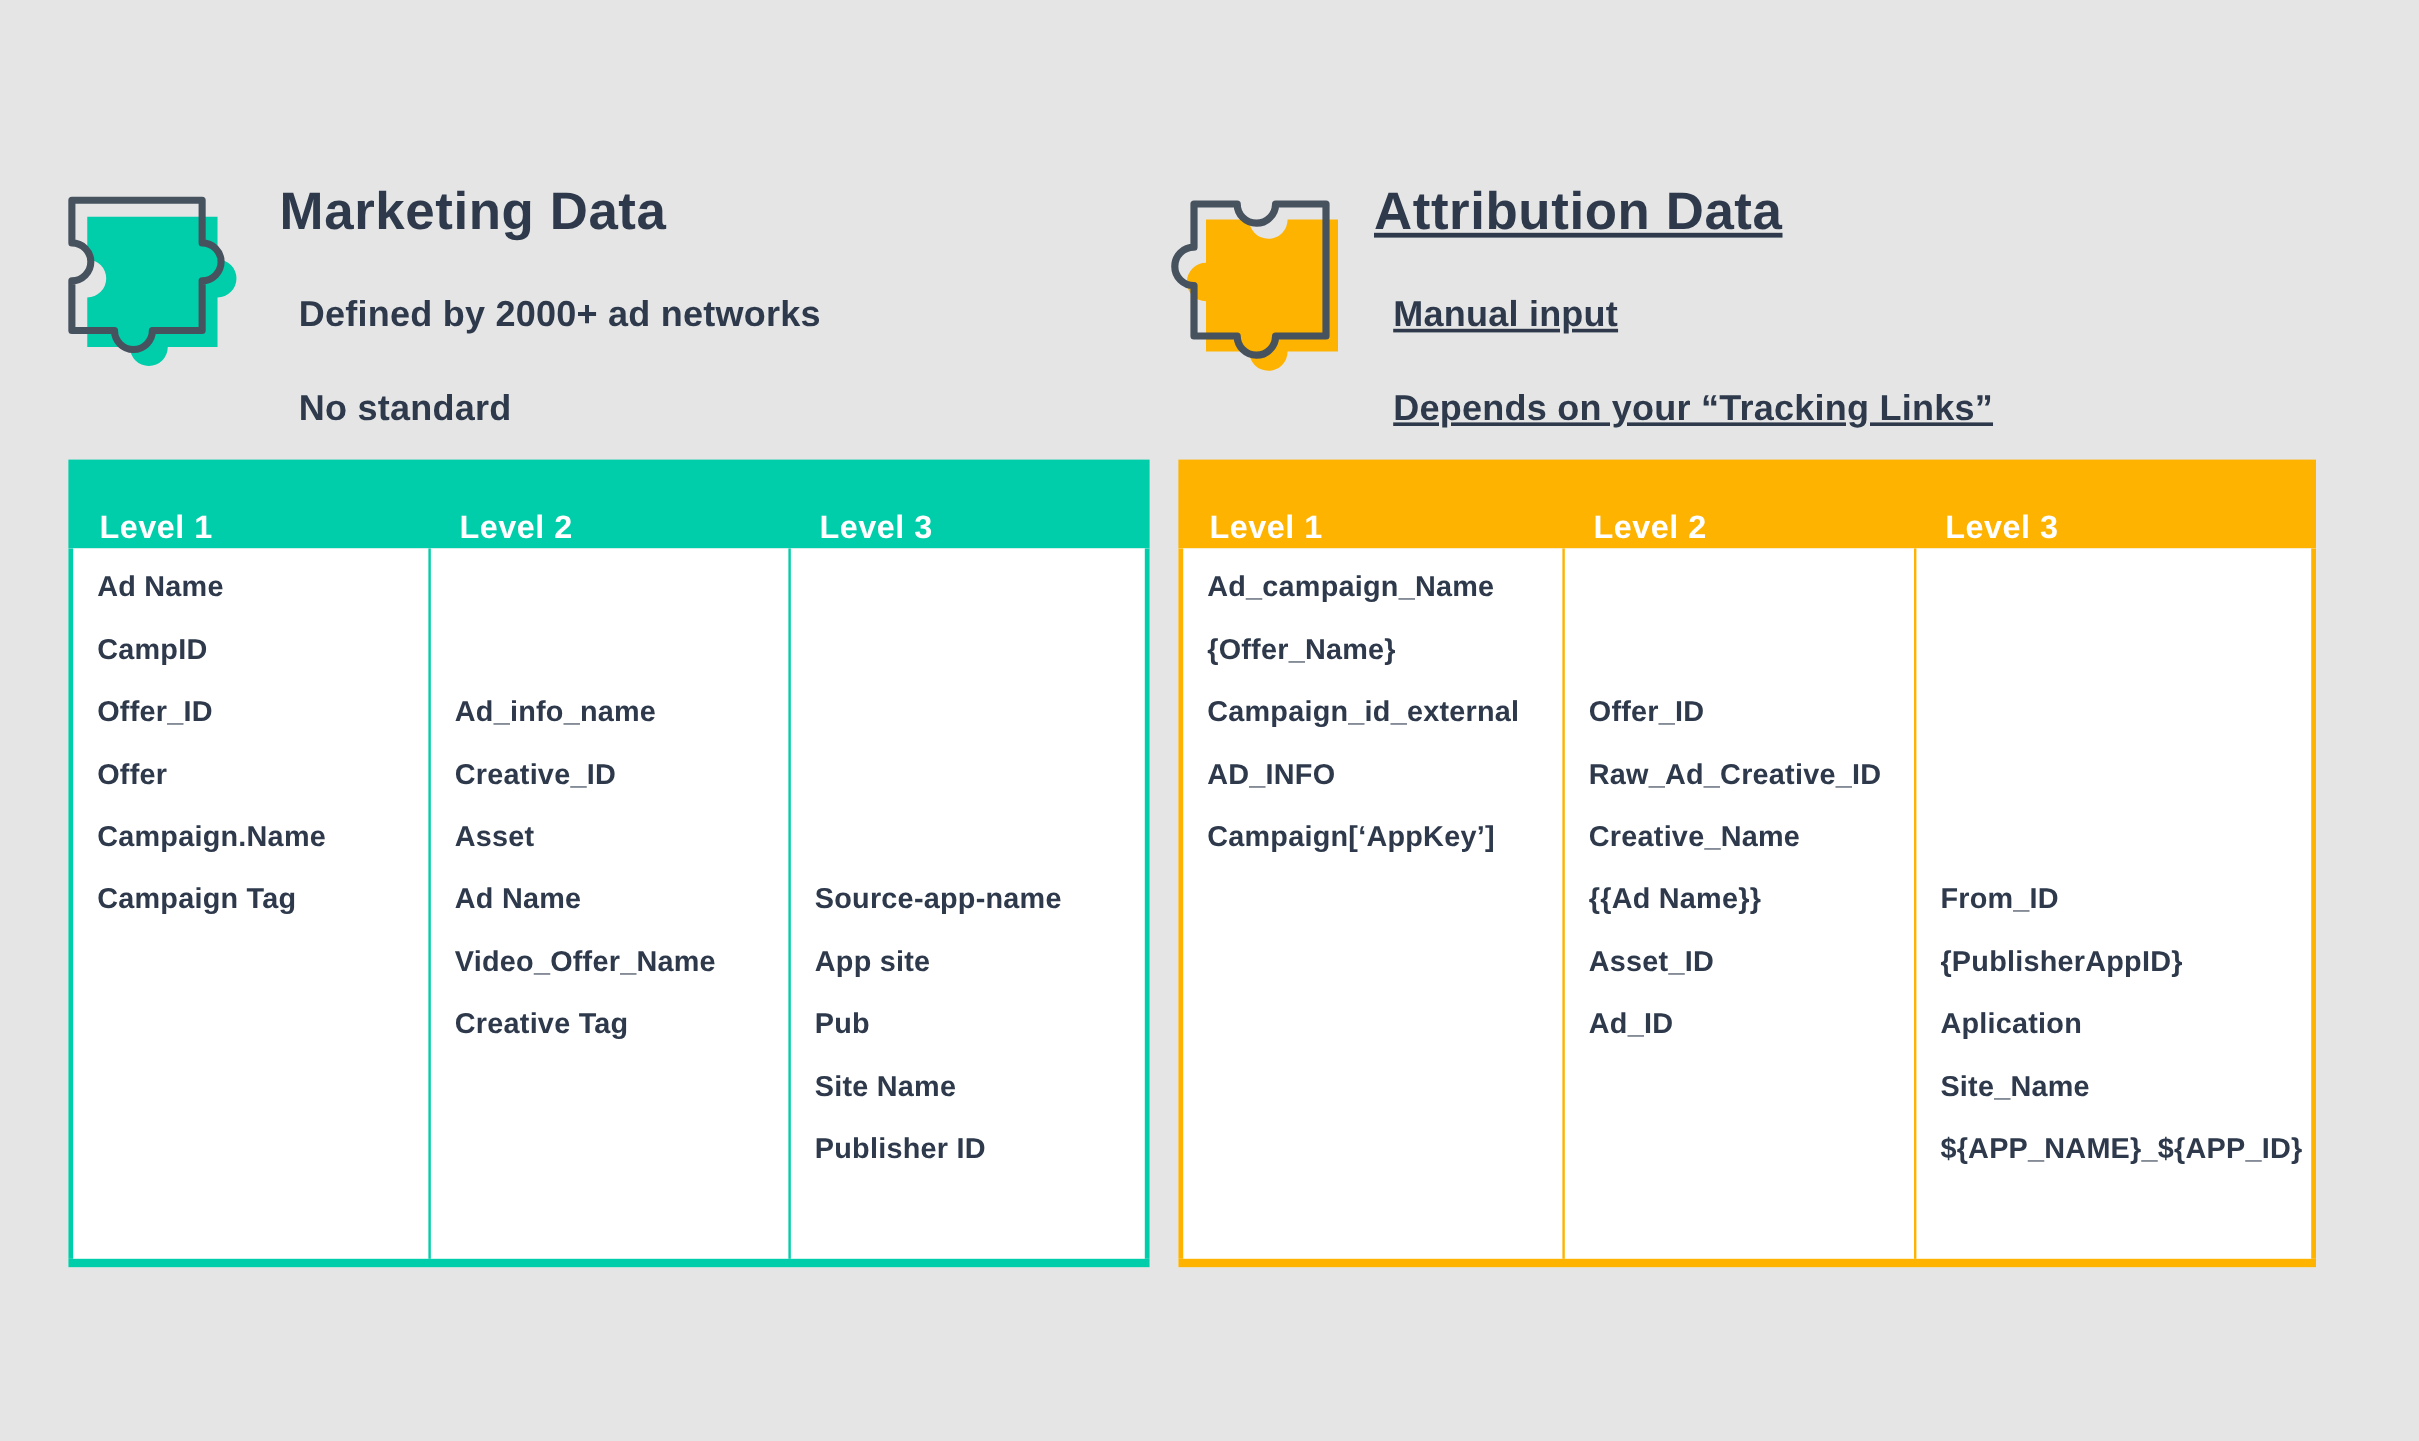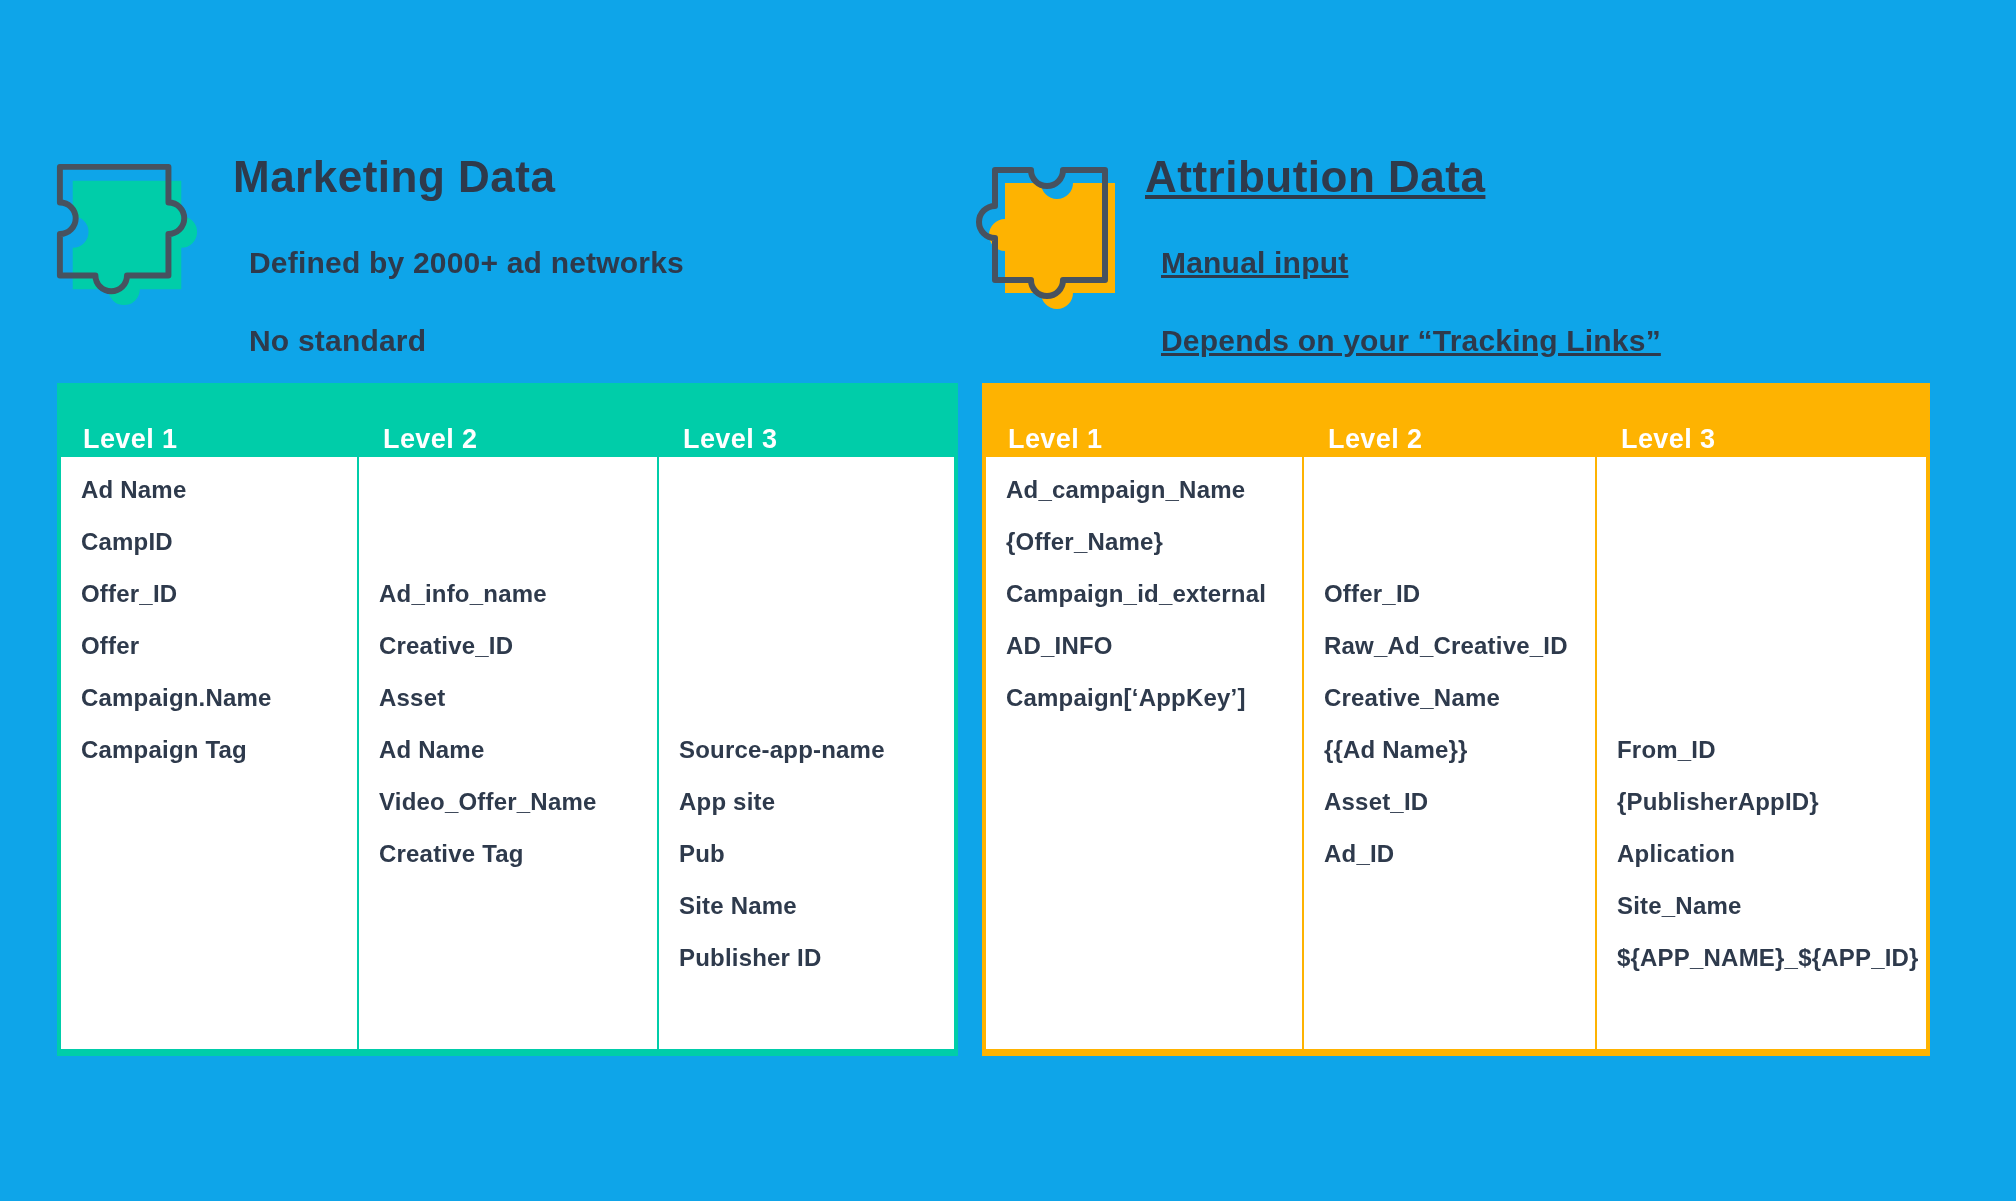--- a/index.html
+++ b/index.html
@@ -1,17 +1,17 @@
 <!DOCTYPE html>
 <html><head>
 <meta charset="utf-8">
 <style>
   html,body{margin:0;padding:0;background:#ffffff;}
   .canvas{
-    position:relative;width:2016px;height:1201px;background:#0ea5e9;overflow:hidden;
+    position:relative;width:2016px;height:1201px;background:#e5e5e5;overflow:hidden;
     font-family:"Liberation Sans",sans-serif;color:#2E3A4C;
   }
   .sect{position:absolute;left:0;top:0;width:100%;height:100%;pointer-events:none;}
 
   
   .puzzle-icon{position:absolute;display:block;}
   .puzzle-icon .fillpath{fill:var(--accent);}
   .puzzle-icon .outlinepath{fill:none;stroke:#47525F;stroke-width:6;stroke-linejoin:round;}
   .header-text{position:absolute;}
   .sect-title{margin:0;font-size:44px;line-height:50px;font-weight:bold;letter-spacing:.5px;color:#2E3A4C;}

